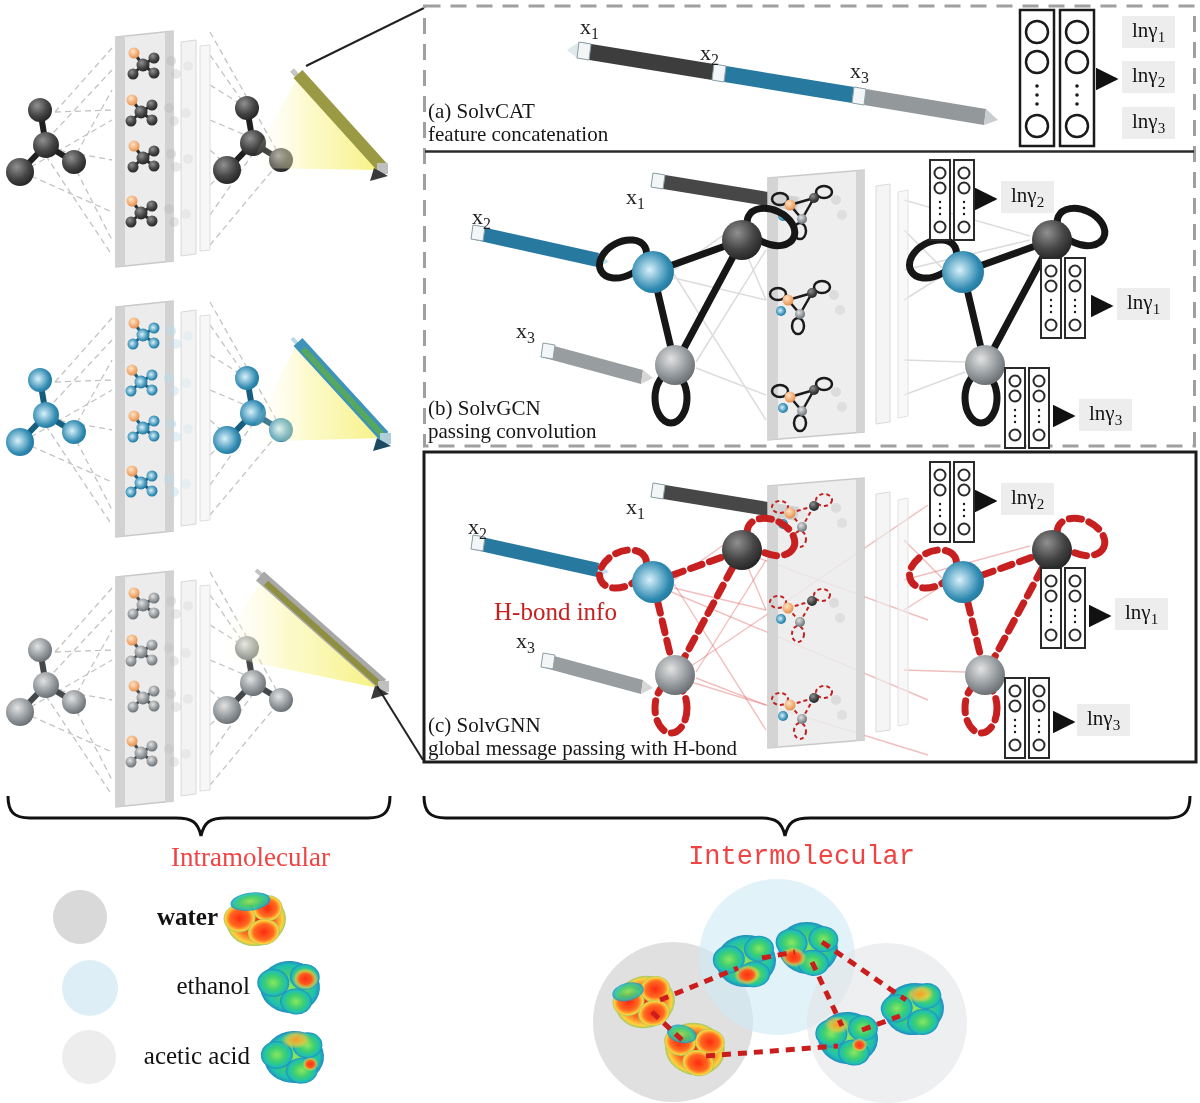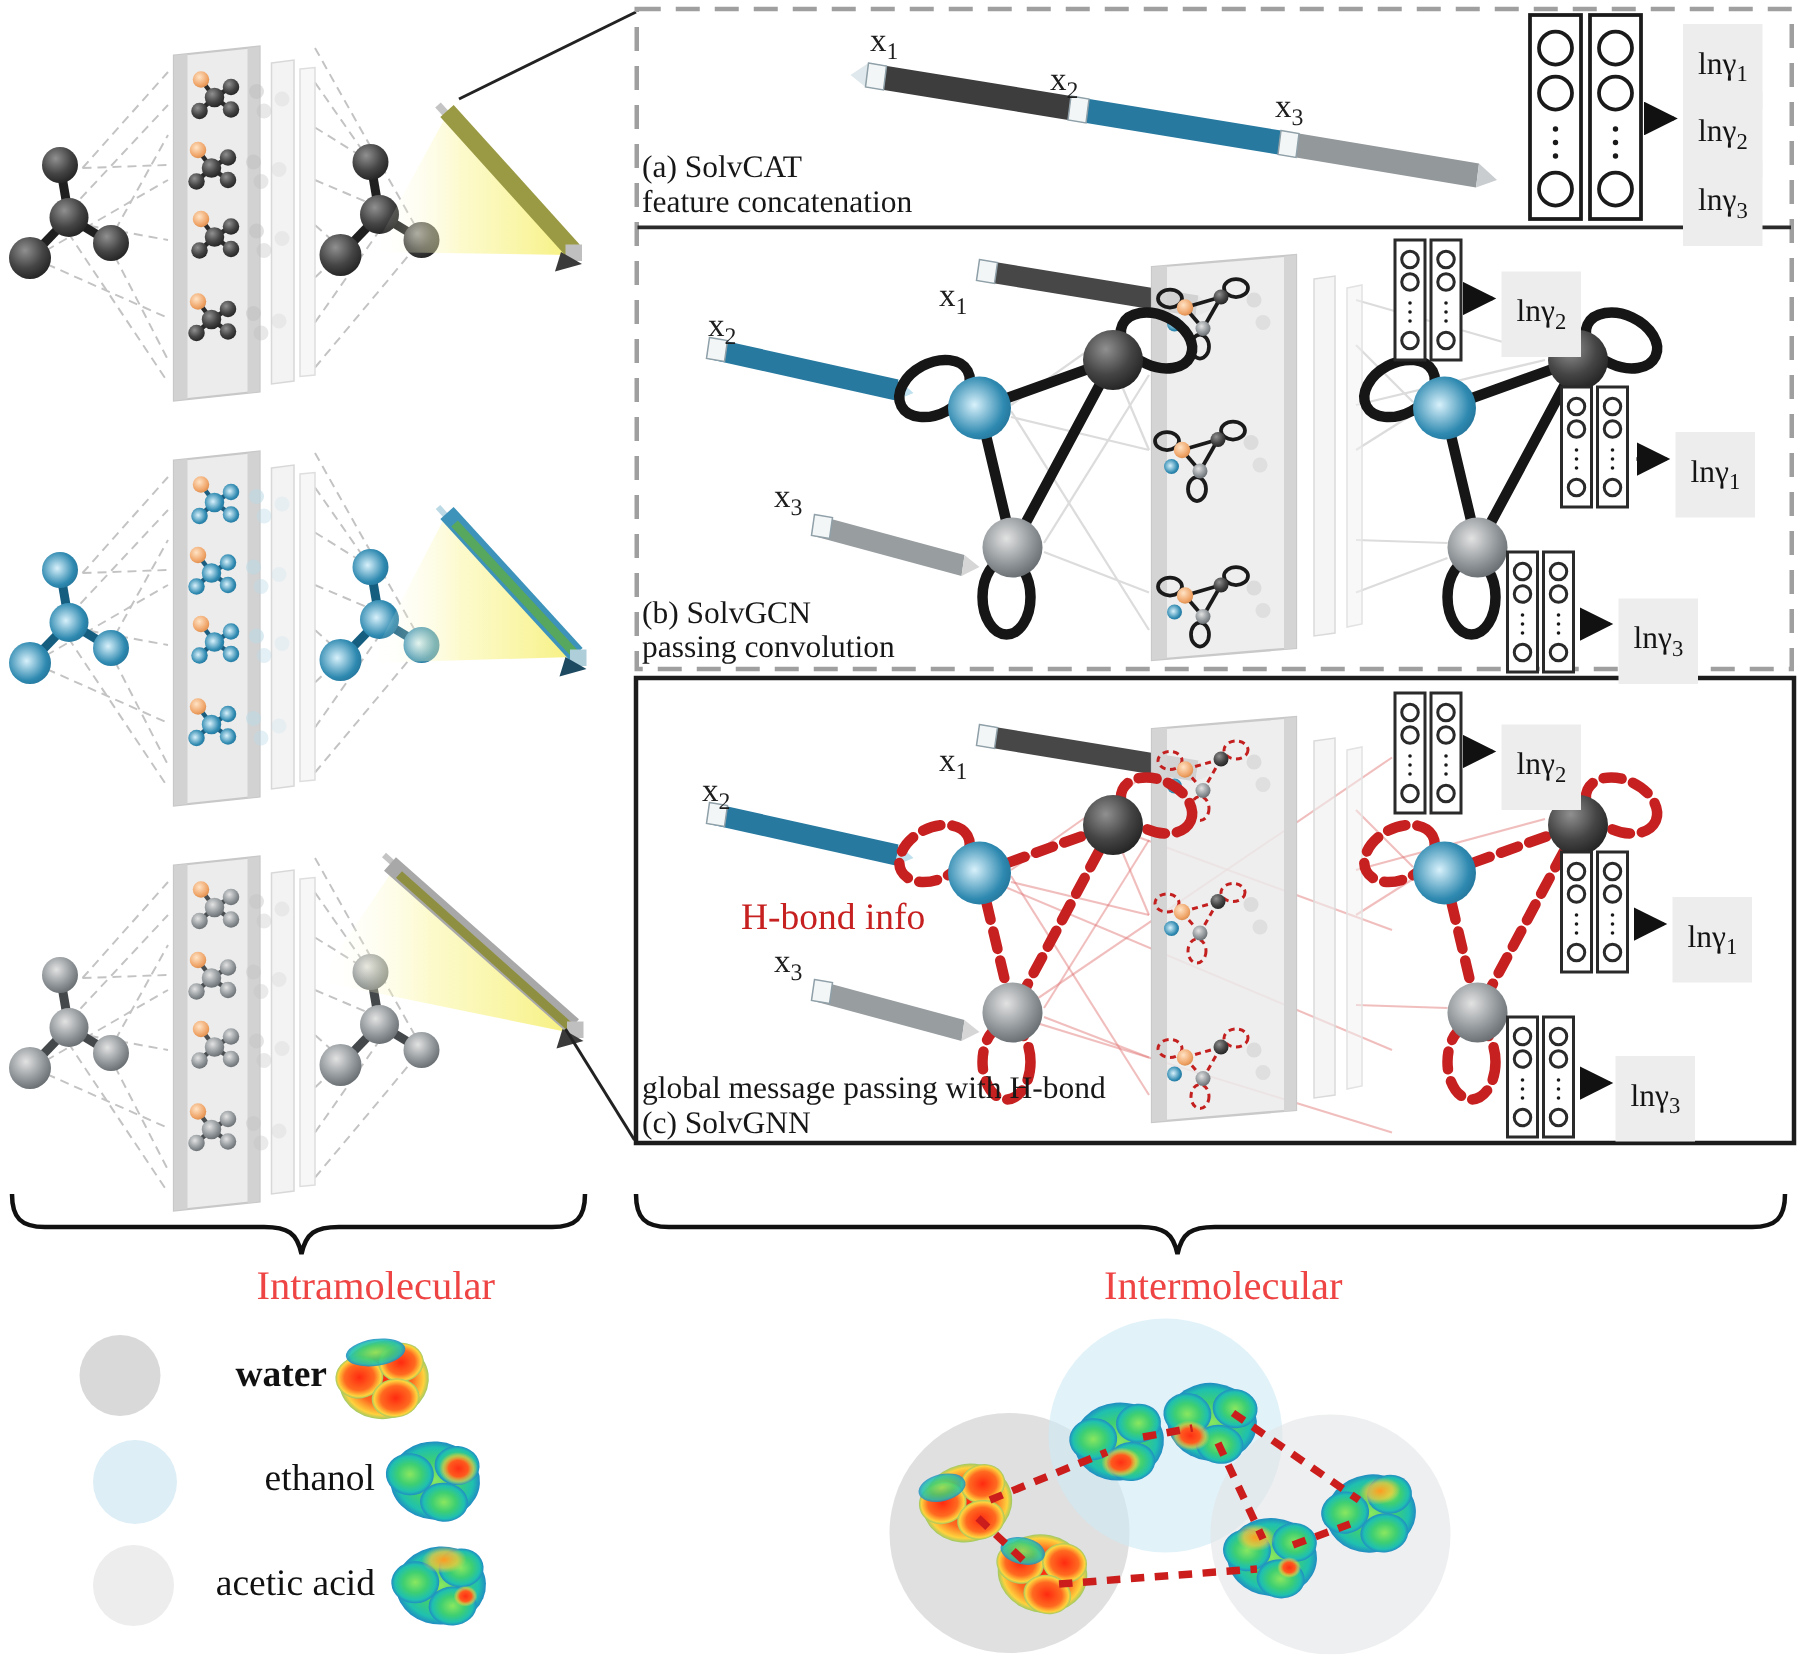--- a/index.html
+++ b/index.html
@@ -2,21 +2,21 @@
 <html style="--obox-bg: #ededed; --hbond-red: #c62020;"><head>
 <meta charset="utf-8">
 <style>
   html,body{margin:0;padding:0;background:#ffffff;}
   #figure{position:relative;width:1200px;height:1103px;background:#ffffff;overflow:hidden;
           font-family:"Liberation Serif","DejaVu Serif",serif;color:#1a1a1a;}
   #scene{position:absolute;left:0;top:0;}
   .txt{position:absolute;white-space:nowrap;}
   .xlab{font-size:22px;color:#1e1e1e;}
   .xlab sub{font-size:0.72em;}
-  .obox{background:var(--obox-bg,#ededed);font-size:21px;padding:14px 10px;color:#141414;}
+  .obox{background:var(--obox-bg,#ededed);font-size:21px;padding:2px 10px;color:#141414;}
   .obox sub{font-size:0.72em;}
   .ptitle{font-size:21px;line-height:23px;color:#171717;}
   .hbond{font-size:25px;color:var(--hbond-red,#c62020);}
   .bracket-label{font-size:27px;text-align:right;color:#ef4444;}
   .legend-label{font-size:25px;text-align:right;color:#111;}
 </style>
 </head>
 <body>
 
 <div id="figure">
@@ -489,22 +489,22 @@
 
 <div class="txt ptitle" style="left:428px;top:100px;">
   <div>(a) SolvCAT</div>
   <div>feature concatenation</div>
 </div>
 <div class="txt ptitle" style="left:428px;top:397px;">
   <div>(b) SolvGCN</div>
   <div>passing convolution</div>
 </div>
 <div class="txt ptitle" style="left:428px;top:714px;">
+  <div>(c) SolvGNN</div>
   <div>global message passing with H-bond</div>
-  <div>(c) SolvGNN</div>
 </div>
 
 <div class="txt xlab" style="left:580px;top:14px;"><span>x</span><sub>1</sub></div>
 <div class="txt xlab" style="left:700px;top:40px;"><span>x</span><sub>2</sub></div>
 <div class="txt xlab" style="left:850px;top:58px;"><span>x</span><sub>3</sub></div>
 
 <div class="txt xlab" style="left:626px;top:184px;"><span>x</span><sub>1</sub></div>
 <div class="txt xlab" style="left:472px;top:204px;"><span>x</span><sub>2</sub></div>
 <div class="txt xlab" style="left:516px;top:318px;"><span>x</span><sub>3</sub></div>
 
@@ -520,19 +520,19 @@
 <div class="txt obox" style="left:1117px;top:288px;"><span>lnγ</span><sub>1</sub></div>
 <div class="txt obox" style="left:1079px;top:399px;"><span>lnγ</span><sub>3</sub></div>
 
 <div class="txt obox" style="left:1001px;top:483px;"><span>lnγ</span><sub>2</sub></div>
 <div class="txt obox" style="left:1115px;top:598px;"><span>lnγ</span><sub>1</sub></div>
 <div class="txt obox" style="left:1077px;top:704px;"><span>lnγ</span><sub>3</sub></div>
 
 <div class="txt hbond" style="left:460px;top:598px;margin-left:34px;">H-bond info</div>
 
 <div class="txt bracket-label" style="left:70px;top:842px;width:260px;">Intramolecular</div>
-<div class="txt bracket-label" style="left:635px;top:842px;width:260px;">Intermolecular</div>
+<div class="txt bracket-label" style="left:655px;top:842px;width:260px;font-family:Liberation Mono, monospace;">Intermolecular</div>
 
 <div class="txt legend-label" style="left:118px;top:903px;width:100px;font-weight:bold;">water</div>
 <div class="txt legend-label" style="left:138px;top:972px;width:112px;">ethanol</div>
 <div class="txt legend-label" style="left:105px;top:1042px;width:145px;">acetic acid</div>
 
 </div>
 
 </body></html>

